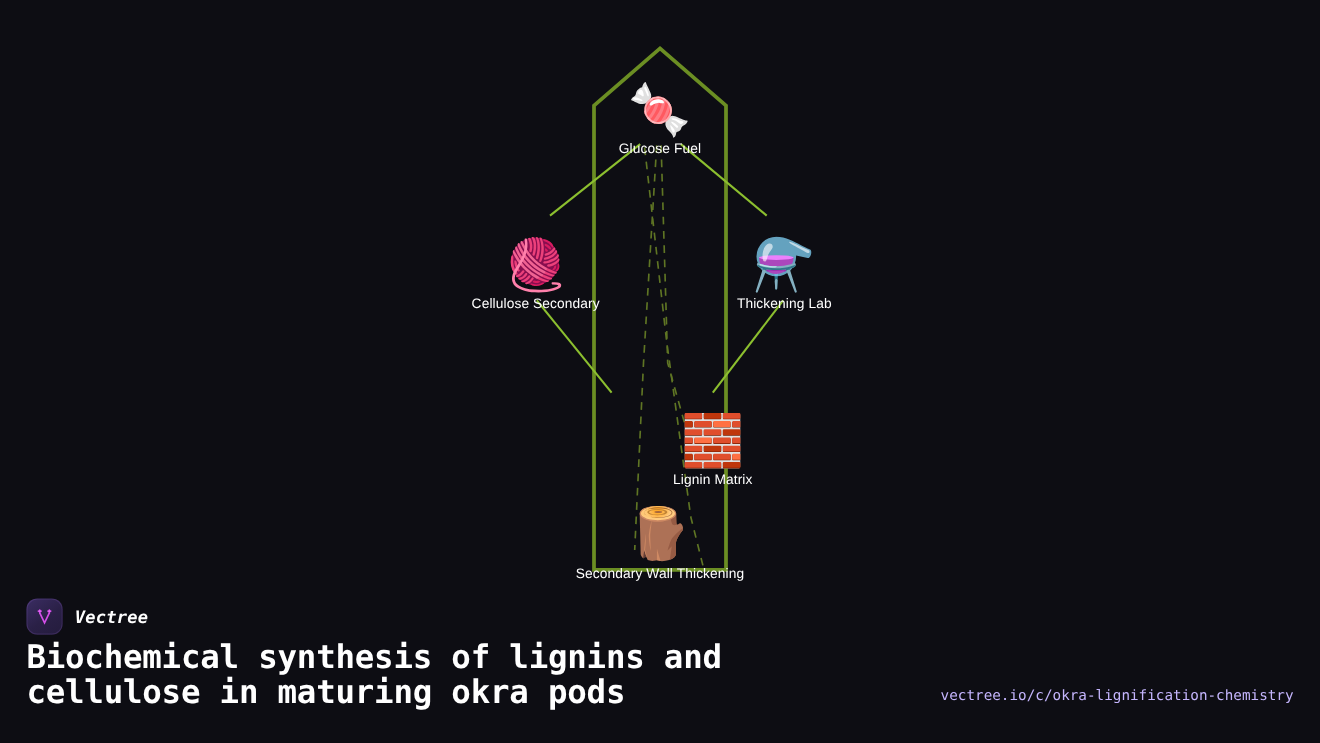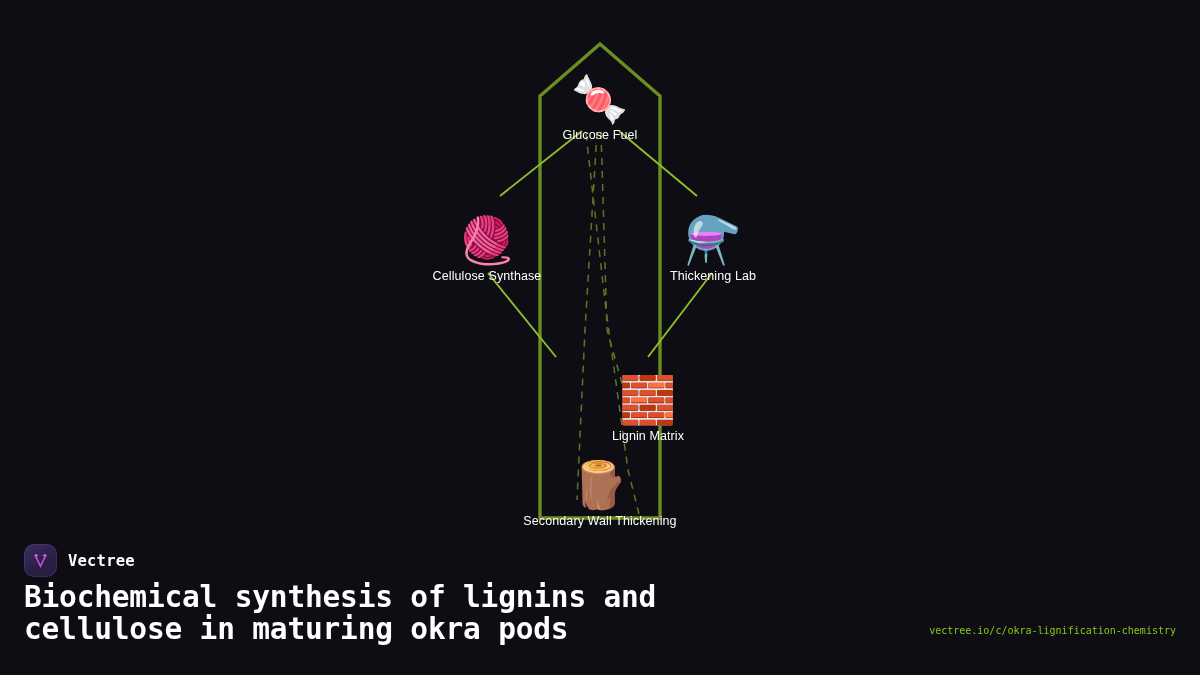--- a/index.html
+++ b/index.html
@@ -93,40 +93,41 @@
     align-items: center;
     justify-content: center;
     box-shadow: inset 0 0 0 1px rgba(160,110,220,0.18);
   }
   #brand-name {
     font-family: "DejaVu Sans Mono", monospace;
     font-size: 15.5px;
     font-weight: bold;
     color: #ffffff;
     letter-spacing: 0.2px;
+    font-style: italic;
   }
   #headline {
     position: absolute;
     left: 24px;
     top: 41px;
     width: 800px;
     font-family: "DejaVu Sans Mono", monospace;
     font-size: 29.5px;
     font-weight: bold;
     line-height: 32px;
     color: #ffffff;
     letter-spacing: -0.2px;
   }
   #site-url {
     position: absolute;
     right: 24px;
     top: 85px;
     font-family: "DejaVu Sans Mono", monospace;
-    font-size: 10px;
-    color: #84cc16;
+    font-size: 13px;
+    color: #c4b5fd;
     letter-spacing: 0px;
     text-align: center;
   }
 </style>
 </head>
 <body>
 
 <div id="stage">
 
   <div id="graph-canvas">
@@ -150,21 +151,21 @@
       <line x1="712" y1="273" x2="648" y2="357" stroke="#8cbf2f" stroke-width="1.9"></line>
     </svg>
 
     <div class="node" style="left:600px; top:108px;">
       <span class="node-emoji">🍬</span>
       <span class="node-label">Glucose Fuel</span>
     </div>
 
     <div class="node" style="left:487px; top:249px;">
       <span class="node-emoji">🧶</span>
-      <span class="node-label">Cellulose Synthase</span>
+      <span class="node-label">Cellulose Secondary</span>
     </div>
 
     <div class="node" style="left:713px; top:249px;">
       <span class="node-emoji">⚗️</span>
       <span class="node-label">Thickening Lab</span>
     </div>
 
     <div class="node" style="left:648px; top:409px;">
       <span class="node-emoji">🧱</span>
       <span class="node-label">Lignin Matrix</span>

